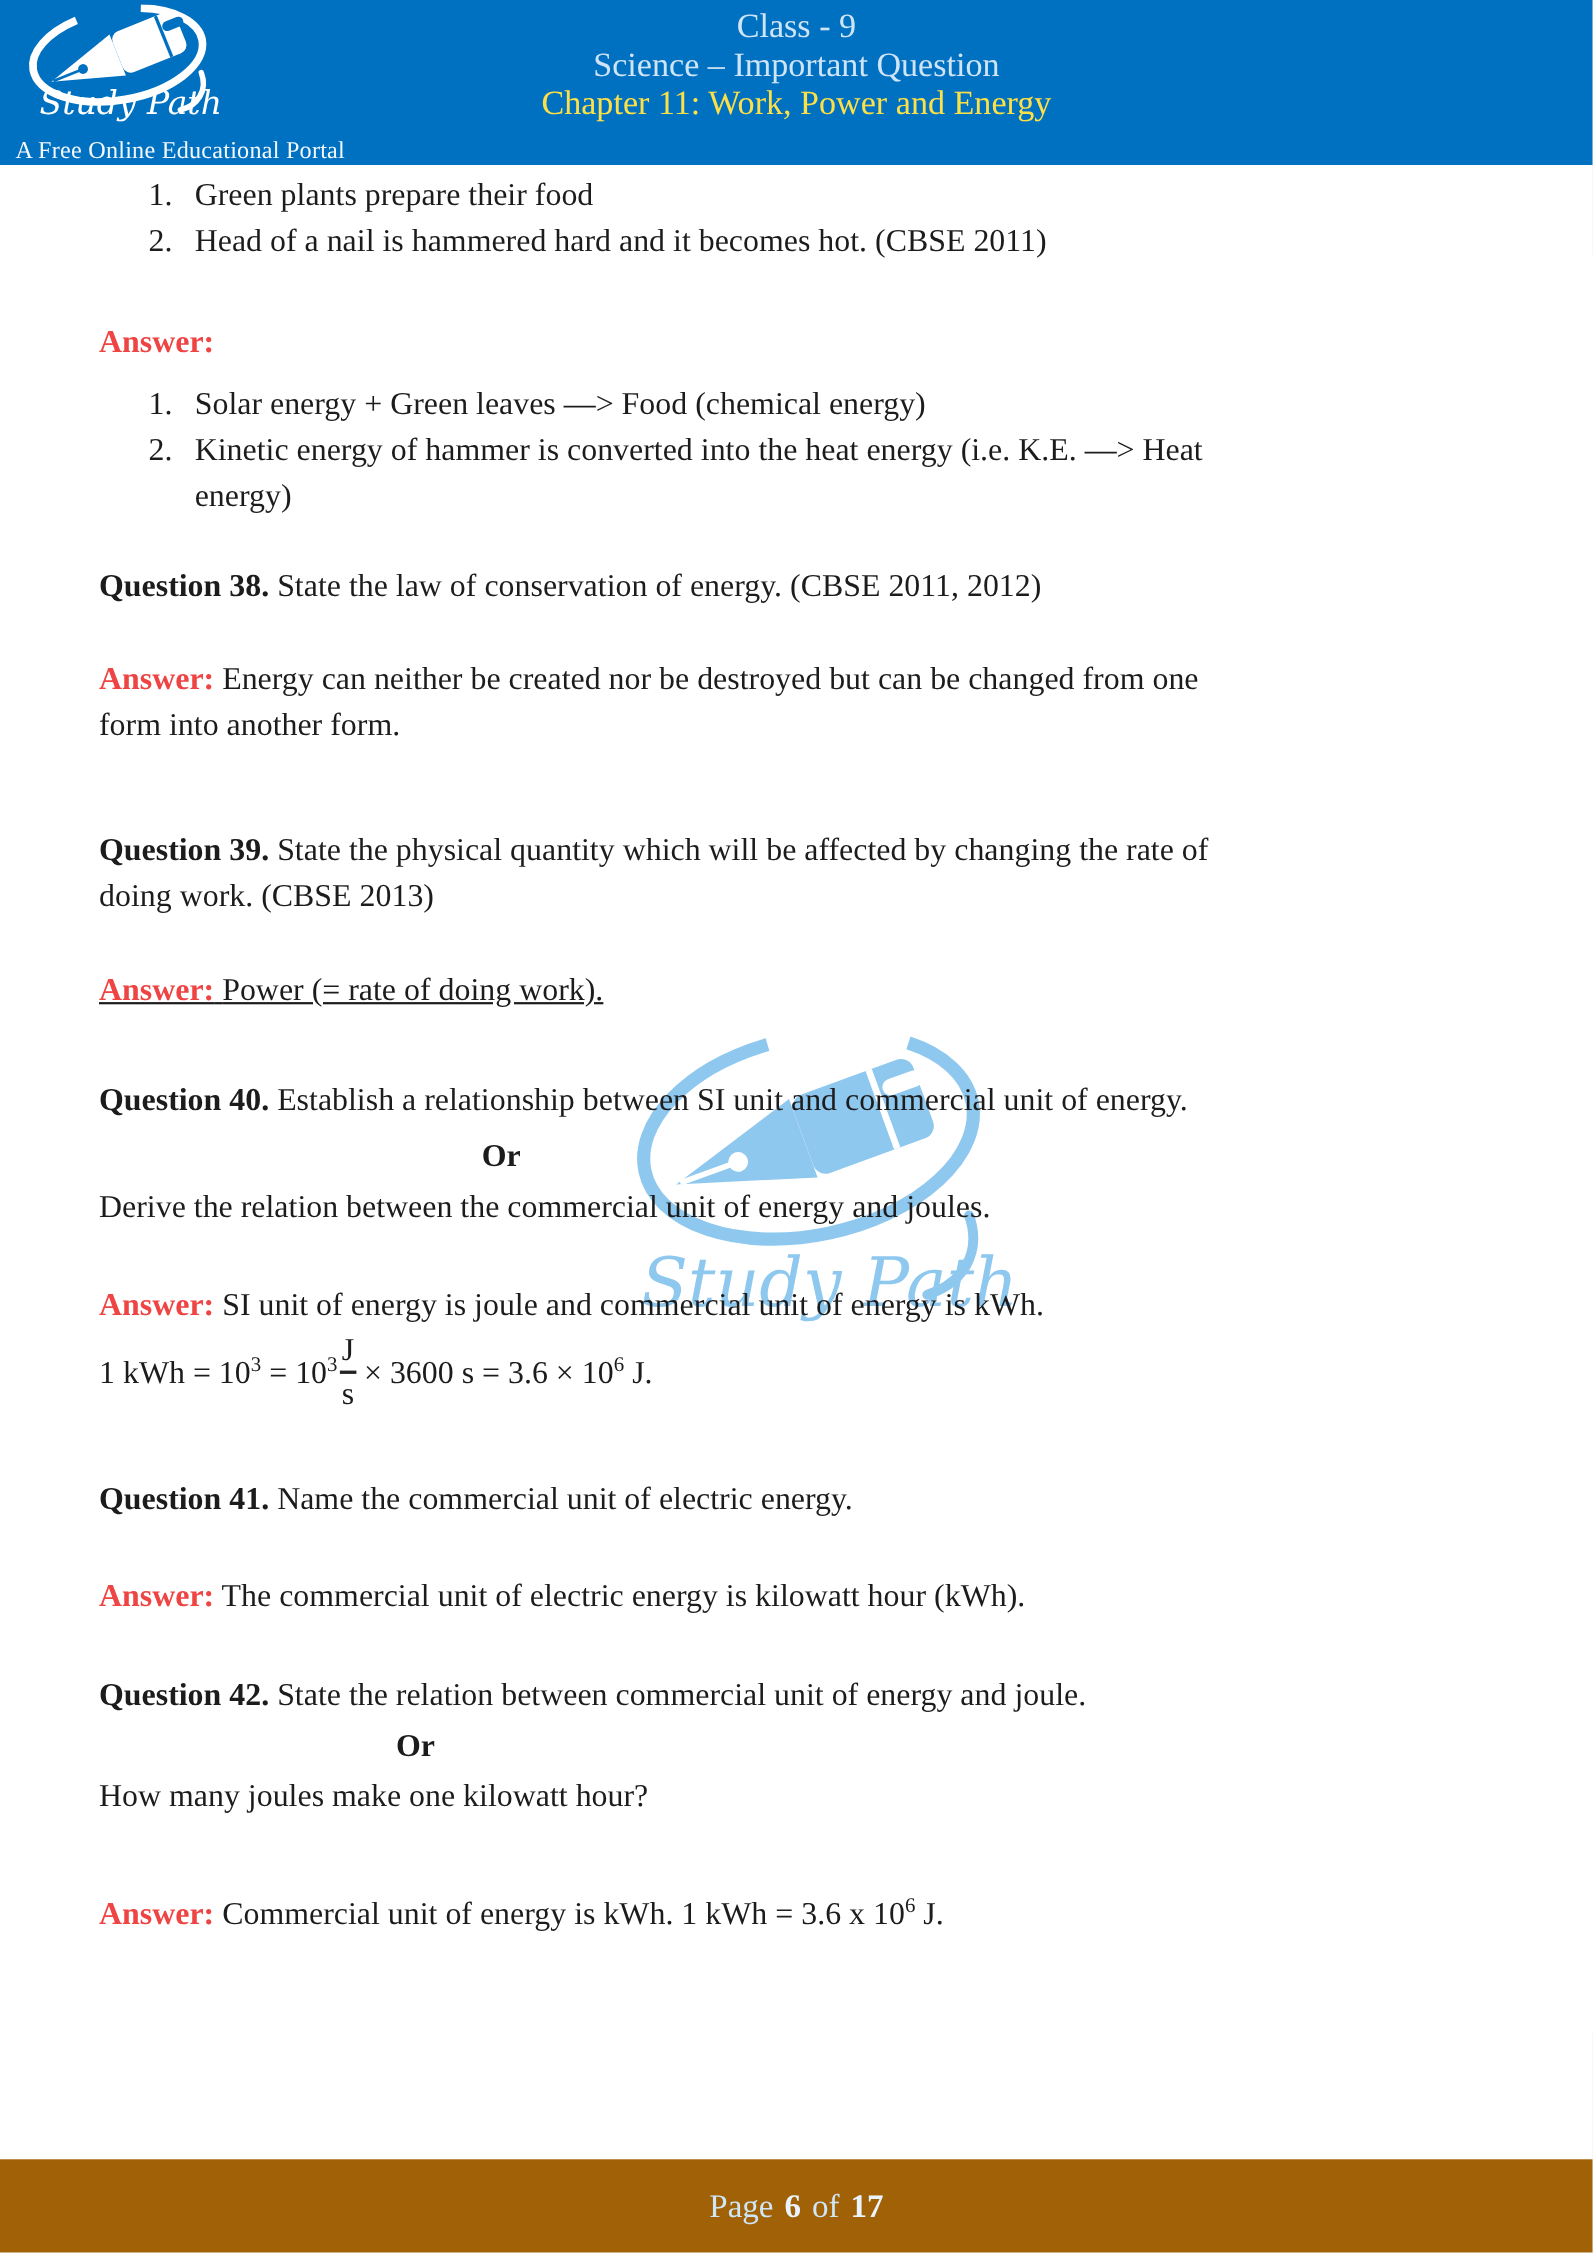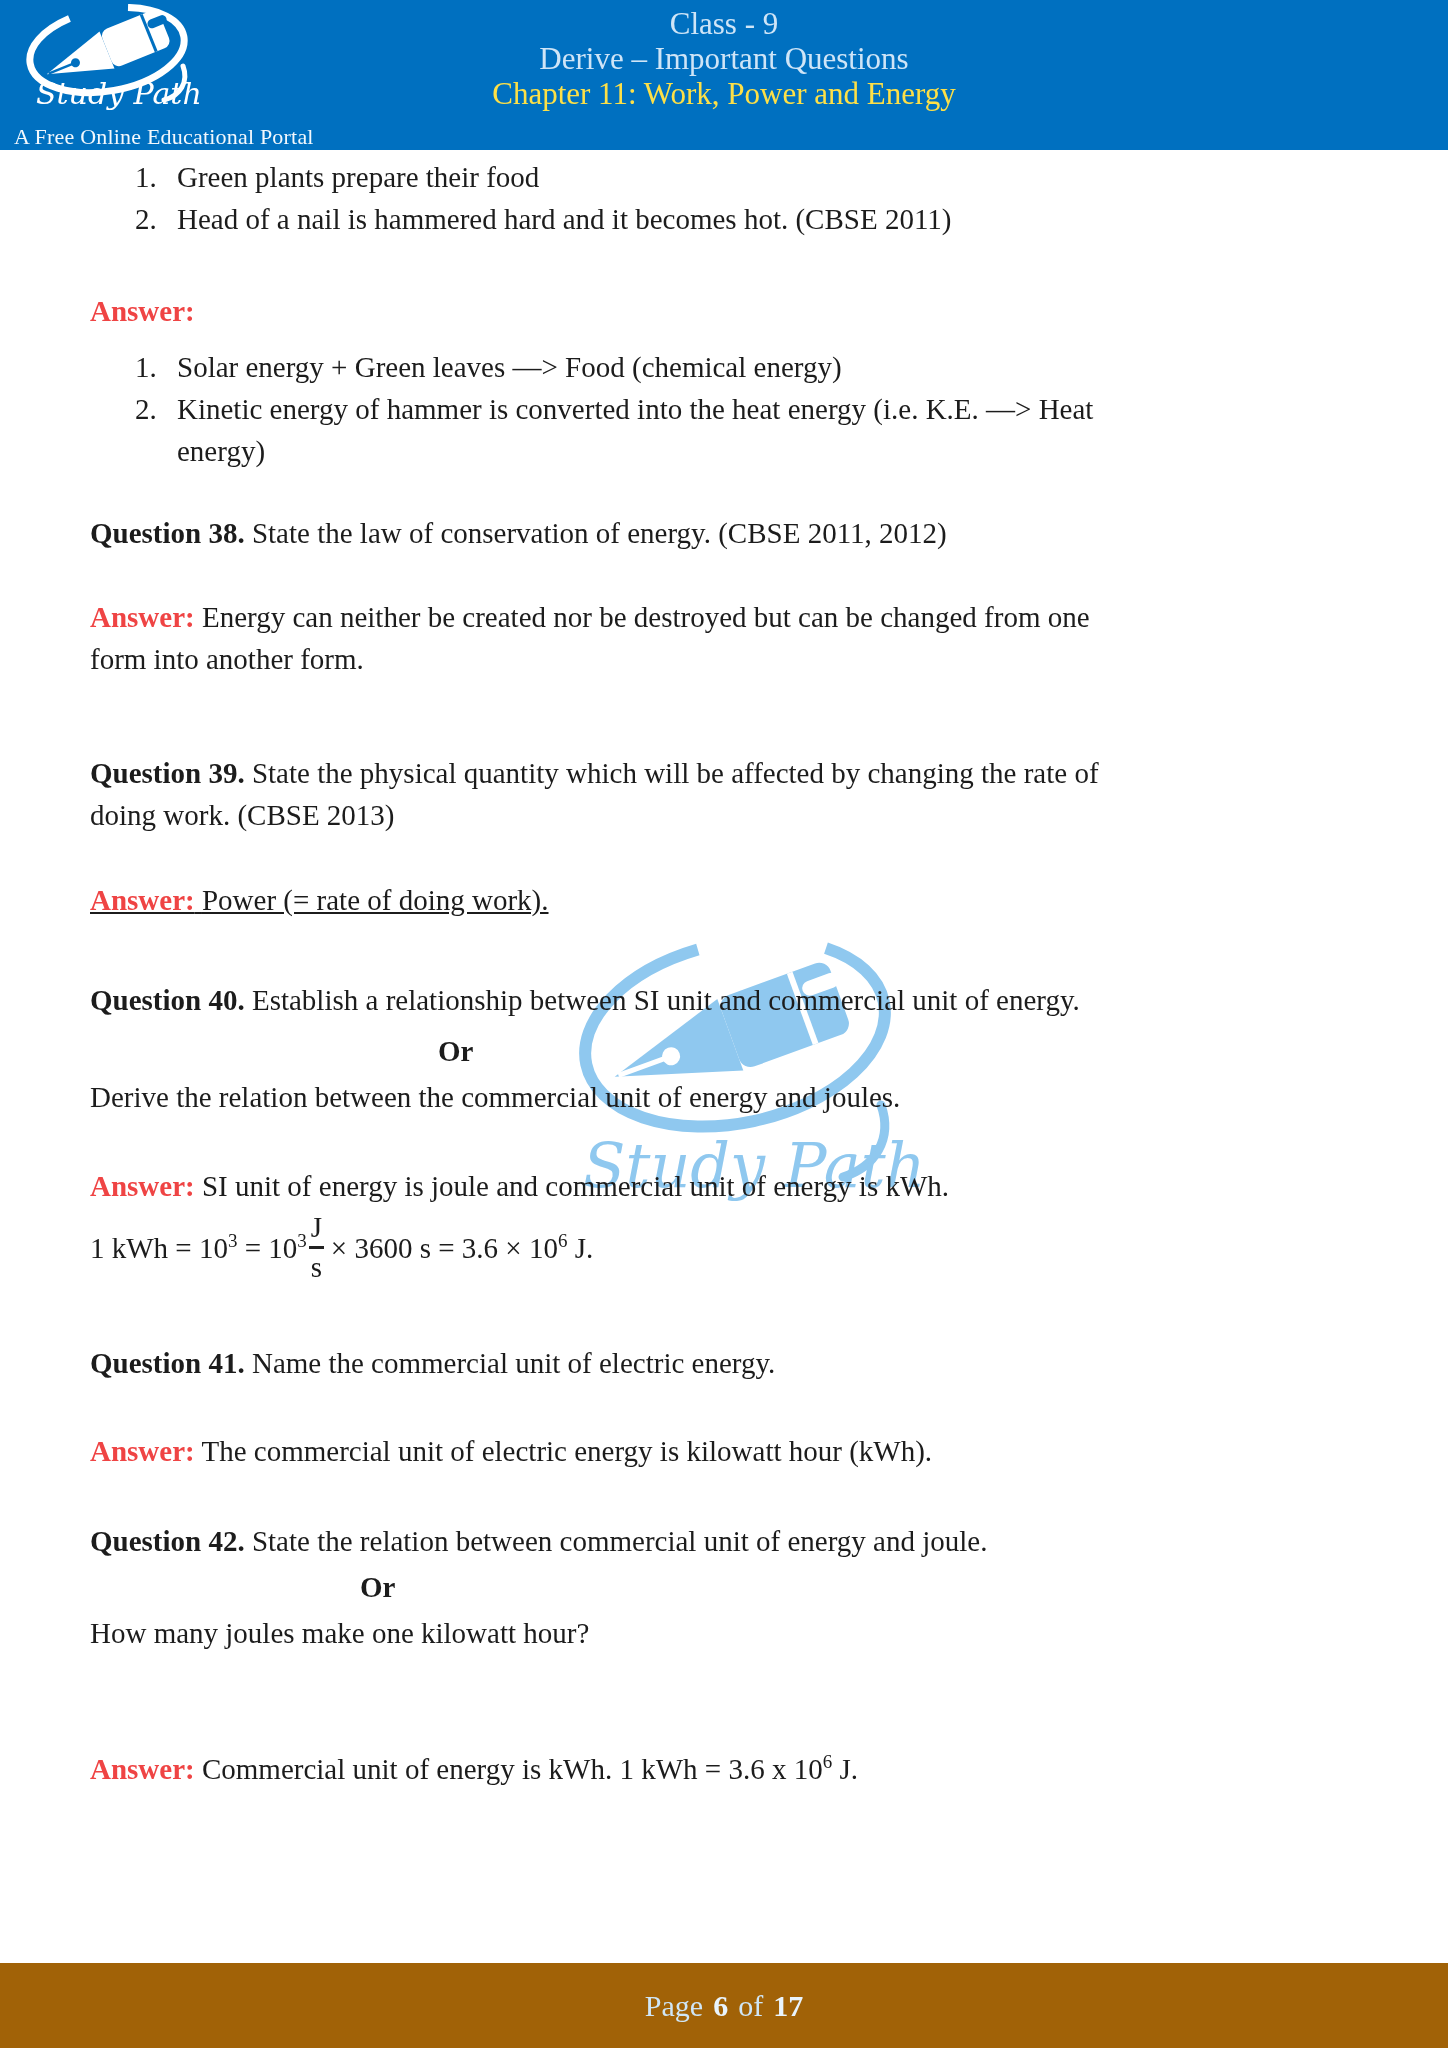--- a/index.html
+++ b/index.html
@@ -54,21 +54,21 @@
   
   .formula{display:flex;align-items:center;}
   .frac{display:inline-flex;flex-direction:column;align-items:center;line-height:1;margin:0 7px 0 2px;}
   .frac .fbar{width:15px;height:3px;background:#222;margin:4px 0;}
   
   .m-b1{margin-top:6px;}   .m-b2{margin-top:50px;}  .m-b3{margin-top:14px;}
   .m-b4{margin-top:40px;}  .m-b5{margin-top:42px;}  .m-b6{margin-top:72px;}
   .m-b7{margin-top:43px;text-decoration:underline;}  .m-b8{margin-top:58px;}  .m-b9{margin-top:9px;margin-left:348px;}
   .m-b10{margin-top:4px;}  .m-b11{margin-top:47px;} .m-b12{margin-top:6px;}
   .m-b13{margin-top:60px;} .m-b14{margin-top:46px;} .m-b15{margin-top:48px;}
-  .m-b16{margin-top:4px;margin-left:270px;} .m-b17{margin-top:4px;} .m-b18{margin-top:94px;}
+  .m-b16{margin-top:4px;margin-left:270px;} .m-b17{margin-top:4px;} .m-b18{margin-top:65px;}
 </style>
 </head>
 <body>
 
 <div class="page">
 
   <div class="header">
     <svg class="header-logo" viewBox="0 0 200 112">
       <ellipse cx="95" cy="46" rx="78" ry="41" fill="none" stroke="#ffffff" stroke-width="7" stroke-dasharray="290 60" stroke-dashoffset="35" transform="rotate(-10 95 46)"></ellipse>
       <g transform="rotate(-22 95 46)">
@@ -78,21 +78,21 @@
         <rect x="95" y="26" width="62" height="40" rx="8" fill="#ffffff"></rect>
         <line x1="140" y1="26" x2="140" y2="66" stroke="#0070c0" stroke-width="3"></line>
         <rect x="142" y="34" width="20" height="9" rx="4.5" fill="#0070c0"></rect>
       </g>
       <path d="M 152 96 C 168 92 177 78 171 62" fill="none" stroke="#ffffff" stroke-width="5" stroke-linecap="round"></path>
       <text x="24" y="100" font-size="30" font-style="italic" fill="#ffffff" font-family="DejaVu Serif, serif">Study Path</text>
     </svg>
     <div class="tagline">A Free Online Educational Portal</div>
     <div class="header-title">
       <div class="t1">Class - 9</div>
-      <div class="t2">Derive – Important Questions</div>
+      <div class="t2">Science – Important Question</div>
       <div class="t3">Chapter 11: Work, Power and Energy</div>
     </div>
   </div>
 
   <svg class="watermark" viewBox="0 0 380 300">
     <ellipse cx="190" cy="108" rx="152" ry="90" fill="none" stroke="#8fc8ef" stroke-width="12" stroke-dasharray="630 130" stroke-dashoffset="70" transform="rotate(-12 190 108)"></ellipse>
     <g transform="rotate(-20 190 108)">
       <polygon points="62,108 185,70 185,146" fill="#8fc8ef"></polygon>
       <line x1="66" y1="108" x2="120" y2="108" stroke="#ffffff" stroke-width="5"></line>
       <circle cx="122" cy="108" r="9" fill="#ffffff"></circle>

